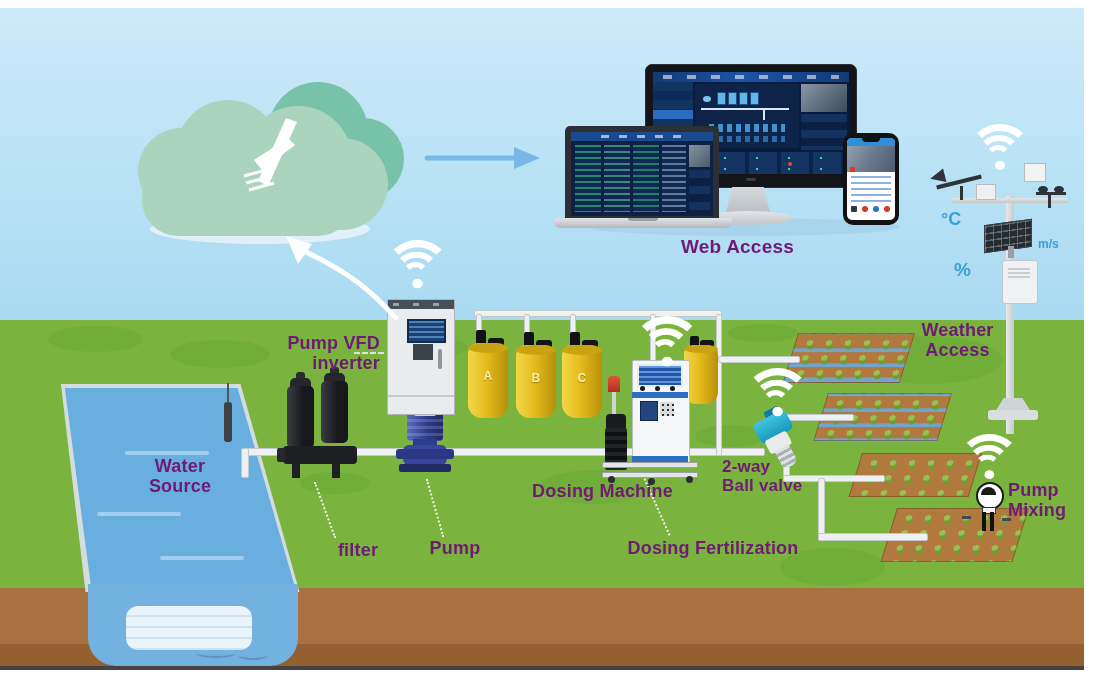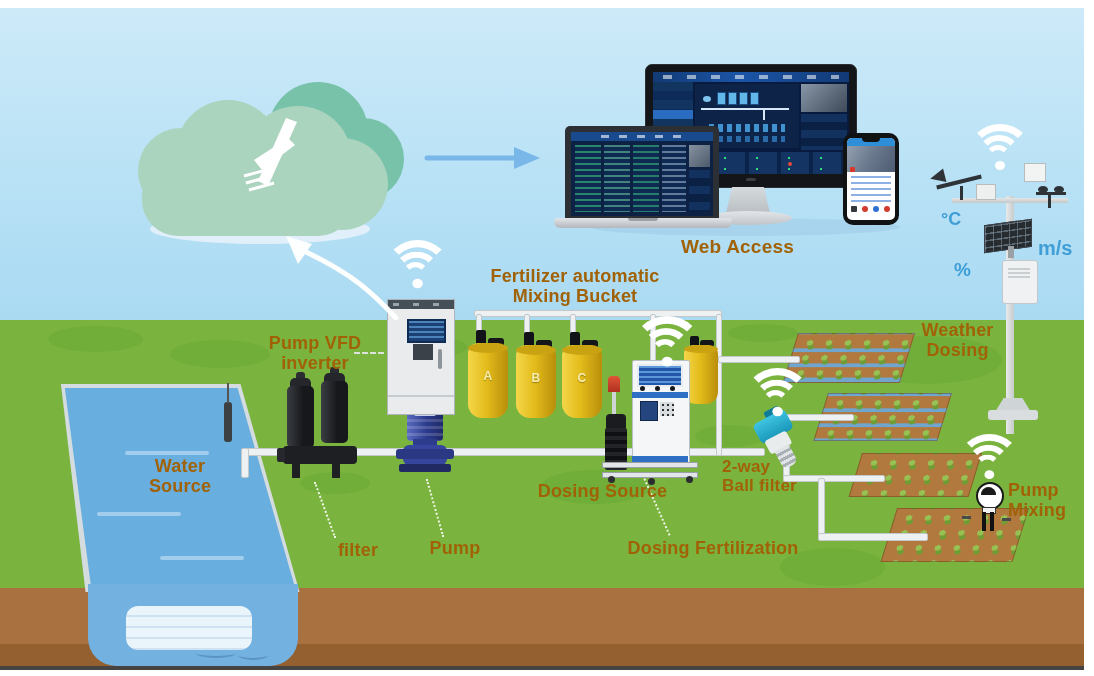--- a/index.html
+++ b/index.html
@@ -1,19 +1,19 @@
 <!DOCTYPE html>
 <html><head>
 <meta charset="utf-8">
 <style>
   html,body{margin:0;padding:0;background:#fff;font-family:"Liberation Sans",sans-serif;}
   #stage{position:relative;width:1094px;height:676px;background:#fff;overflow:hidden;}
   .abs{position:absolute;}
   
-  .lbl{position:absolute;font-weight:bold;font-size:18px;line-height:1.12;color:#a16207;text-align:center;letter-spacing:.2px;}
+  .lbl{position:absolute;font-weight:bold;font-size:18px;line-height:1.12;color:#701a75;text-align:center;letter-spacing:.2px;}
   .lbl.left{text-align:left;}
   .unit{position:absolute;font-weight:bold;color:#3f9ed6;}
   
   .pipe{position:absolute;background:#eef1f2;border:1px solid #c3c8cb;border-radius:2px;z-index:2;}
   
   .wifi{position:absolute;width:64px;height:50px;transform-origin:0 0;z-index:6;}
   .wifi i{position:absolute;border-radius:50%;border:7px solid transparent;border-top-color:#fff;}
   .wifi .w1{left:0;top:0;width:50px;height:46px;}
   .wifi .w2{left:9px;top:11px;width:32px;height:30px;border-width:6px;}
   .wifi .w3{left:17px;top:21px;width:16px;height:16px;border-width:5px;}
@@ -305,21 +305,21 @@
     <div class="abs" style="left:120px;top:32px;width:3px;height:16px;background:#2e3338;"></div>
     <div class="abs" style="left:56px;top:62px;width:46px;height:26px;background:#262b30;transform:skewY(-8deg);background-image:repeating-linear-gradient(90deg,rgba(140,160,175,.5) 0 1.5px,transparent 1.5px 8px),repeating-linear-gradient(180deg,rgba(140,160,175,.5) 0 1.5px,transparent 1.5px 7px);border:1px solid #3c434a;"></div>
     <div class="abs" style="left:80px;top:86px;width:6px;height:12px;background:#9aa0a3;"></div>
     <div class="abs" style="left:74px;top:100px;width:34px;height:42px;background:#eff1f2;border:1px solid #c2c7c9;border-radius:3px;"></div>
     <div class="abs" style="left:80px;top:108px;width:22px;height:12px;background:repeating-linear-gradient(180deg,#c9ced1 0 2px,transparent 2px 4px);"></div>
     <div class="abs" style="left:67px;top:238px;width:36px;height:14px;background:#cfd4d6;clip-path:polygon(24% 0,76% 0,100% 100%,0 100%);"></div>
     <div class="abs" style="left:60px;top:250px;width:50px;height:10px;background:#d9dddf;border-radius:3px;"></div>
   </div>
 
   <div class="unit" style="left:941px;top:209px;font-size:18px;">°C</div>
-  <div class="unit" style="left:1038px;top:237px;font-size:20px;">m/s</div>
+  <div class="unit" style="left:1038px;top:237px;font-size:12px;">m/s</div>
   <div class="unit" style="left:954px;top:259px;font-size:19px;">%</div>
 
   <div class="wifi" style="left:384px;top:240px;transform:scale(1.05);">
     <i class="w1"></i>
       <i class="w2"></i>
       <i class="w3"></i>
       <i class="dot"></i>
   </div>
   <div class="wifi" style="left:632px;top:316px;transform:scale(1.1);">
     <i class="w1"></i>
@@ -344,38 +344,34 @@
       <i class="w2"></i>
       <i class="w3"></i>
       <i class="dot"></i>
   </div>
 
   <div class="abs" style="left:354px;top:352px;width:30px;border-top:2px dashed #dde3da;z-index:5;"></div>
   <div class="dotted" style="left:324px;top:480px;height:60px;transform:rotate(-20deg);"></div>
   <div class="dotted" style="left:434px;top:478px;height:60px;transform:rotate(-16deg);"></div>
   <div class="dotted" style="left:656px;top:476px;height:62px;transform:rotate(-24deg);"></div>
 
-  <div class="lbl" style="left:250px;top:333px;width:130px;z-index:5;">
+  <div class="lbl" style="left:250px;top:333px;width:130px;z-index:5;text-align:right;">
     <div>Pump VFD</div>
     <div>inverter</div>
   </div>
-  <div class="lbl" style="left:455px;top:266px;width:240px;z-index:5;">
-    <div>Fertilizer automatic</div>
-    <div>Mixing Bucket</div>
-  </div>
   <div class="lbl" style="left:318px;top:540px;width:80px;z-index:5;">filter</div>
   <div class="lbl" style="left:415px;top:538px;width:80px;z-index:5;">Pump</div>
-  <div class="lbl" style="left:520px;top:481px;width:165px;z-index:5;">Dosing Source</div>
+  <div class="lbl" style="left:520px;top:481px;width:165px;z-index:5;">Dosing Machine</div>
   <div class="lbl" style="left:608px;top:538px;width:210px;z-index:5;">Dosing Fertilization</div>
   <div class="lbl left" style="left:722px;top:457px;width:110px;font-size:17px;z-index:5;">
     <div>2-way</div>
-    <div>Ball filter</div>
+    <div>Ball valve</div>
   </div>
   <div class="lbl" style="left:905px;top:320px;width:105px;z-index:5;">
     <div>Weather</div>
-    <div>Dosing</div>
+    <div>Access</div>
   </div>
   <div class="lbl left" style="left:1008px;top:480px;width:80px;z-index:5;">
     <div>Pump</div>
     <div>Mixing</div>
   </div>
 
 </div>
 
 </body></html>

